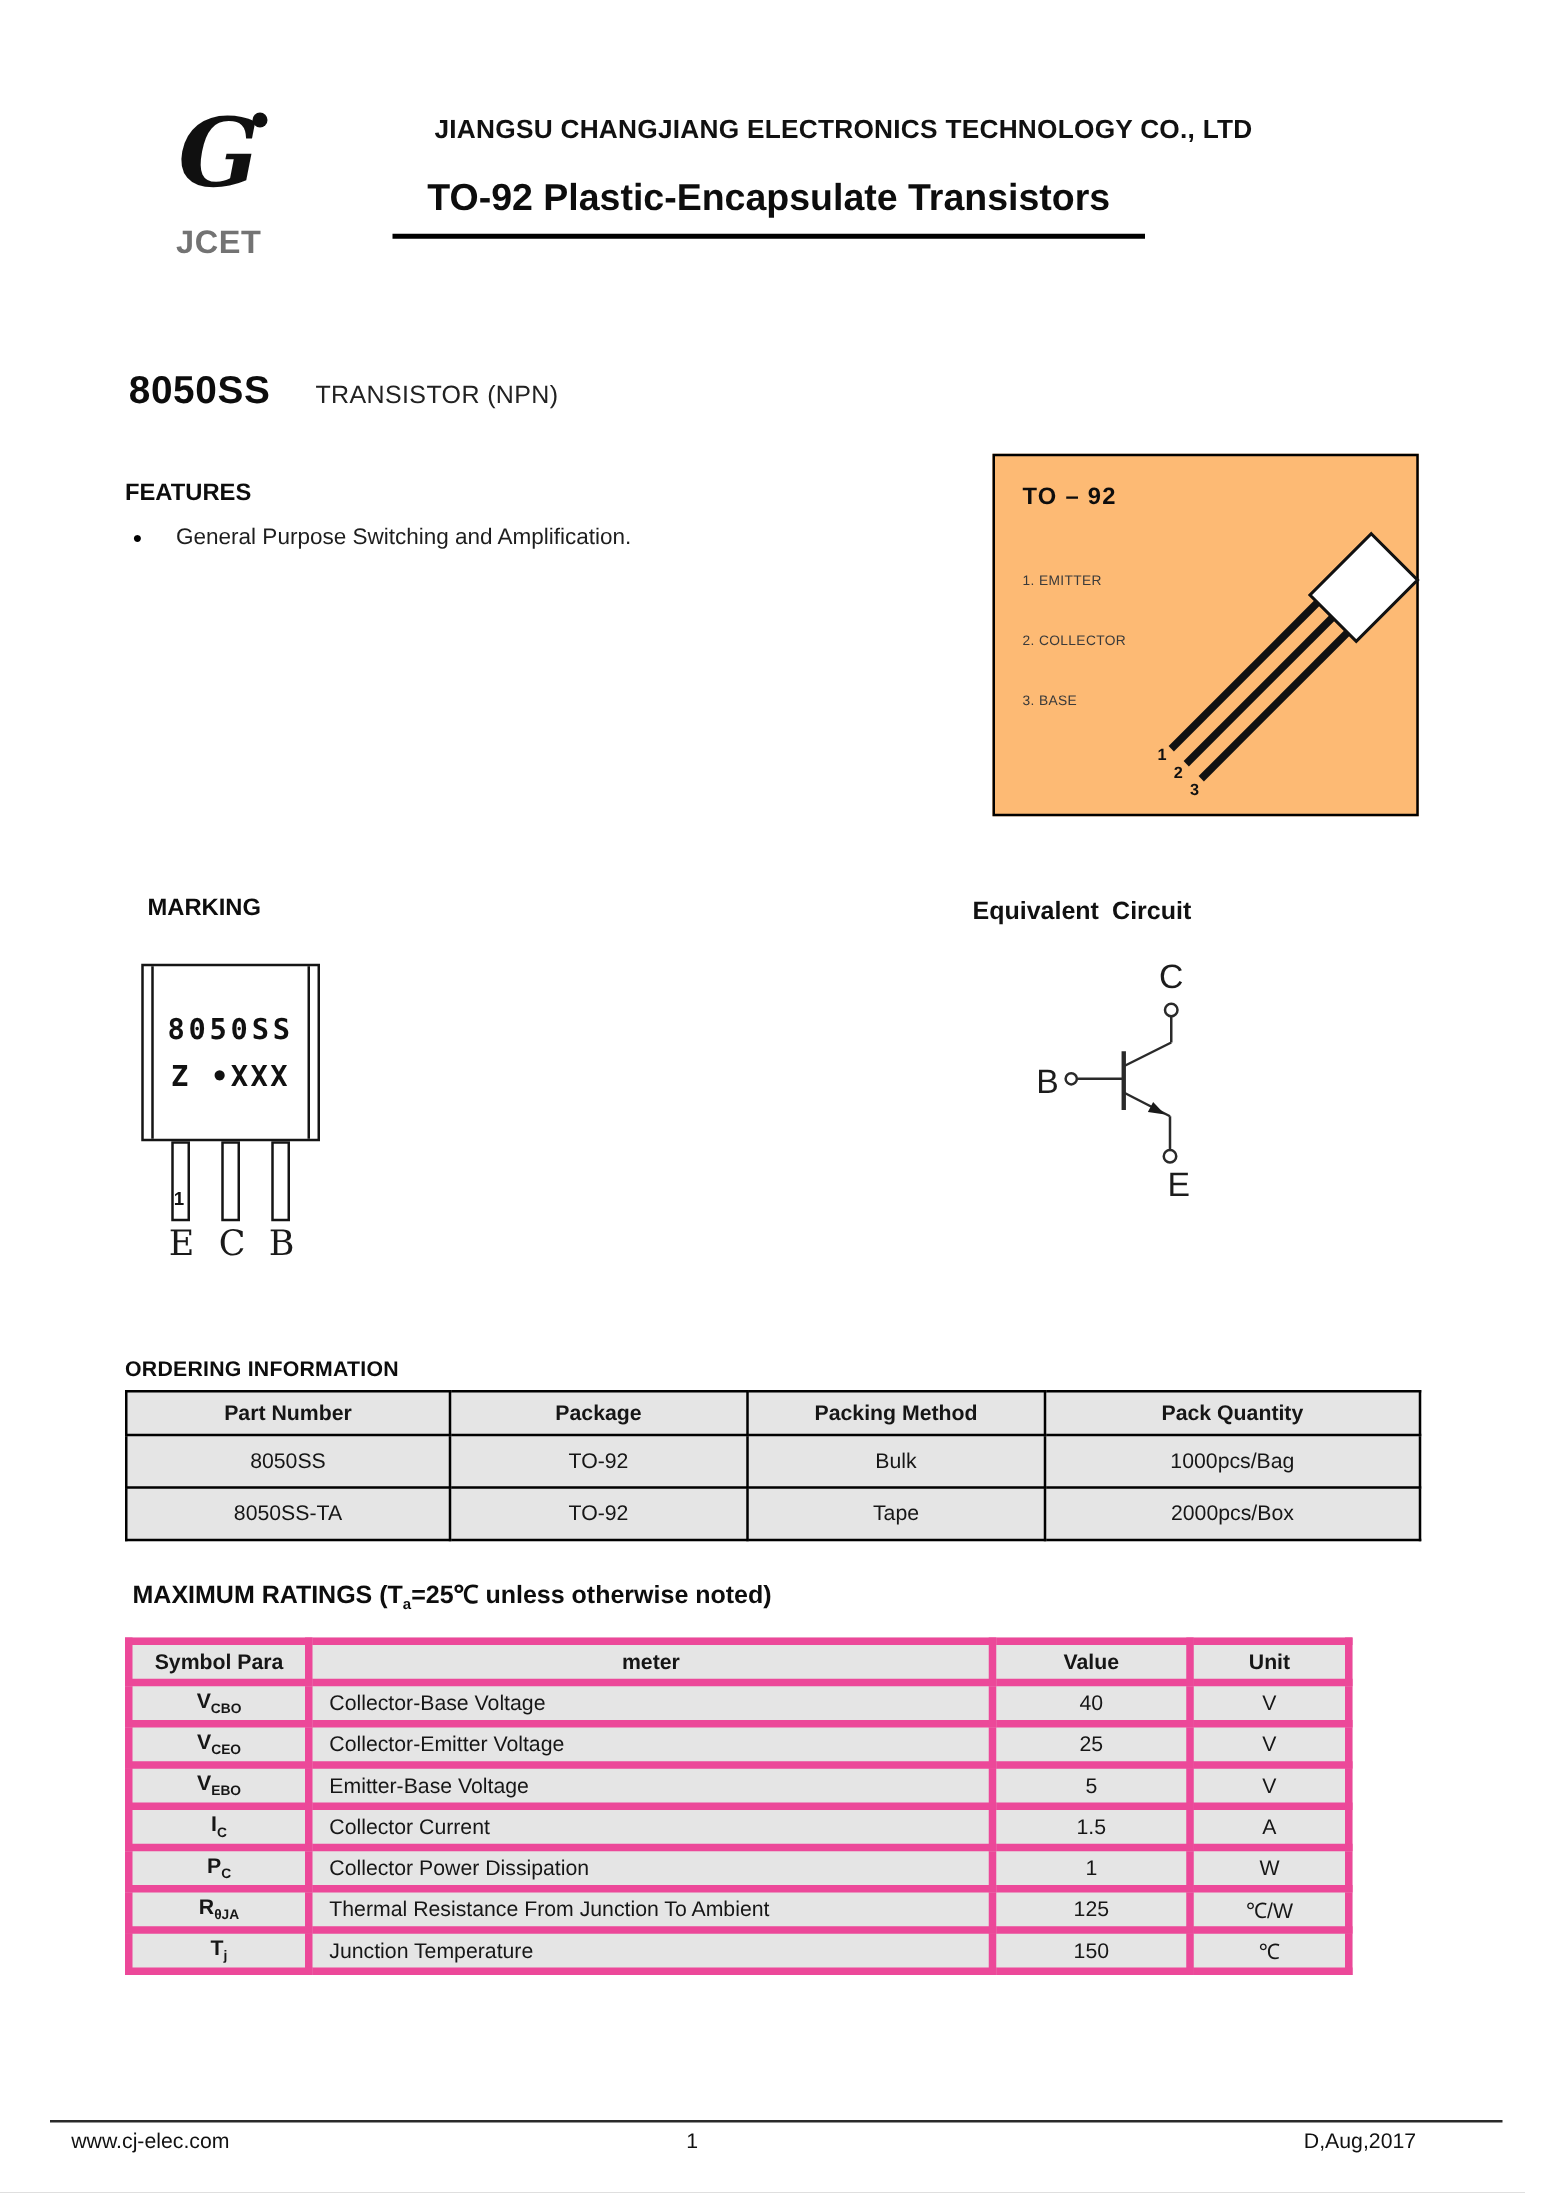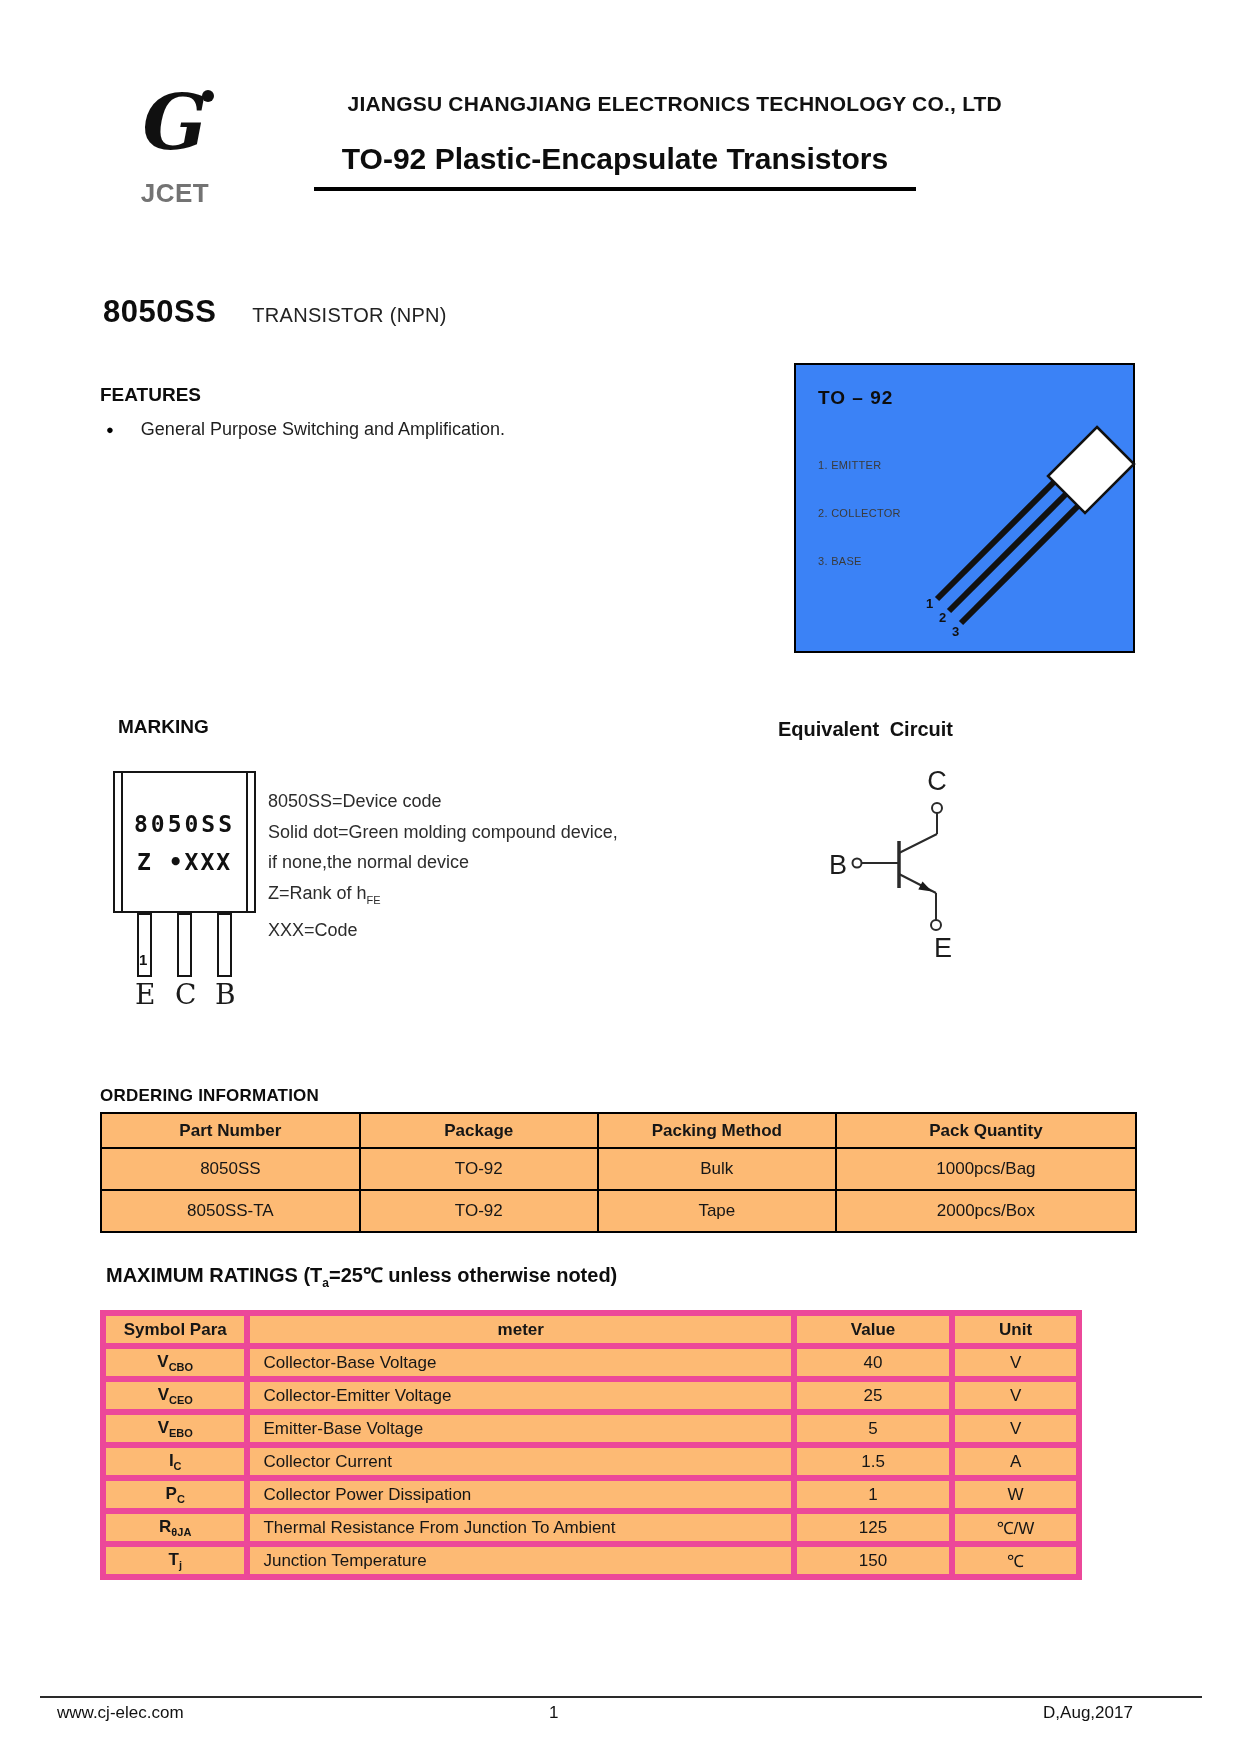--- a/index.html
+++ b/index.html
@@ -22,21 +22,21 @@
   .product-row{left:103px;top:294px;display:flex;align-items:baseline;gap:36px}
   .part-number{font-size:31px;font-weight:700;letter-spacing:.5px;color:#0d0d0d}
   .device-type{font-size:20px;color:#222;letter-spacing:.3px}
 
   
   .features-heading{left:100px;top:384px;font-size:19px;font-weight:700;color:#0d0d0d}
   .feature-item{left:106px;top:419px;display:flex;align-items:center;gap:27px;font-size:18px;color:#1e1e1e}
   .bullet{font-size:13px;line-height:18px;color:#000}
 
   
-  .to92-box{left:794px;top:363px;width:341px;height:290px;border:2px solid #000;background:#3b82f6}
+  .to92-box{left:794px;top:363px;width:341px;height:290px;border:2px solid #000;background:#fdba74}
   .to92-title{position:absolute;left:22px;top:22px;font-size:19px;font-weight:700;letter-spacing:1px;color:#0d0d0d}
   .pin{position:absolute;left:22px;font-size:11px;color:#3a3a3a;letter-spacing:.3px}
   .pin1{top:94px}.pin2{top:142px}.pin3{top:190px}
   .to92-svg{position:absolute;left:0;top:0}
 
   
   .marking-heading{left:118px;top:716px;font-size:19px;font-weight:700;color:#0d0d0d}
   .chip{left:113px;top:771px;width:143px;height:142px;border:2px solid #151515;background:#fff}
   .rail{position:absolute;top:0;bottom:0;width:2px;background:#151515}
   .rail-l{left:6px}.rail-r{right:6px}
@@ -52,21 +52,21 @@
   .lead-e{position:absolute;left:22px}.lead-c{position:absolute;left:62px}.lead-b{position:absolute;left:102px}
   .legend{left:268px;top:786px;font-size:18px;line-height:30.5px;color:#2c2c2c}
   .legend sub{font-size:11px}
 
   
   .equiv-heading{left:758px;top:718px;width:215px;text-align:center;font-size:20px;font-weight:700;word-spacing:5px;color:#111}
   .equiv-svg{left:800px;top:752px}
 
   
   .ordering-heading{left:100px;top:1086px;font-size:17px;font-weight:700;color:#0d0d0d;letter-spacing:.2px}
-  table{border-collapse:collapse;background:#fdba74}
+  table{border-collapse:collapse;background:#e5e5e5}
   .otable{left:100px;top:1112px;width:1037px}
   .otable th,.otable td{border:2px solid #000;text-align:center;font-size:17px;color:#161616}
   .otable th{height:35px;font-weight:700}
   .otable td{height:42px;font-weight:400}
   .ratings-heading{left:106px;top:1261px;font-size:20px;font-weight:700;color:#0d0d0d}
   .ratings-heading sub{font-size:12px}
   .rtable{left:100px;top:1310px;width:982px}
   .rtable th,.rtable td{border:6px solid #ec4899;font-size:17px;text-align:center;color:#161616;height:33px}
   .rtable th{font-weight:700}
   .rtable td.param{text-align:left;padding-left:13px}
@@ -137,27 +137,20 @@
   <div class="abs mleads">
     <span class="mlead mlead1"></span>
     <span class="mlead mlead2"></span>
     <span class="mlead mlead3"></span>
   </div>
   <div class="abs pin-one">1</div>
   <div class="abs lead-labels">
     <span class="lead-e">E</span>
     <span class="lead-c">C</span>
     <span class="lead-b">B</span>
-  </div>
-  <div class="abs legend">
-    <div>8050SS=Device code</div>
-    <div>Solid dot=Green molding compound device,</div>
-    <div>if none,the normal device</div>
-    <div><span>Z=Rank of h</span><sub>FE</sub></div>
-    <div>XXX=Code</div>
   </div>
 
   <div class="abs equiv-heading">Equivalent Circuit</div>
   <svg class="abs equiv-svg" width="200" height="225" viewBox="0 0 200 225">
     <text x="137" y="38" font-size="27" fill="#1c1c1c" text-anchor="middle">C</text>
     <circle cx="137" cy="56" r="5" fill="#fff" stroke="#2a2a2a" stroke-width="2"></circle>
     <line x1="137" y1="61" x2="137" y2="82" stroke="#2a2a2a" stroke-width="2"></line>
     <line x1="137" y1="82" x2="99" y2="101" stroke="#2a2a2a" stroke-width="2"></line>
     <line x1="99" y1="89" x2="99" y2="136" stroke="#2a2a2a" stroke-width="3.5"></line>
     <text x="38" y="122" font-size="27" fill="#1c1c1c" text-anchor="middle">B</text>

